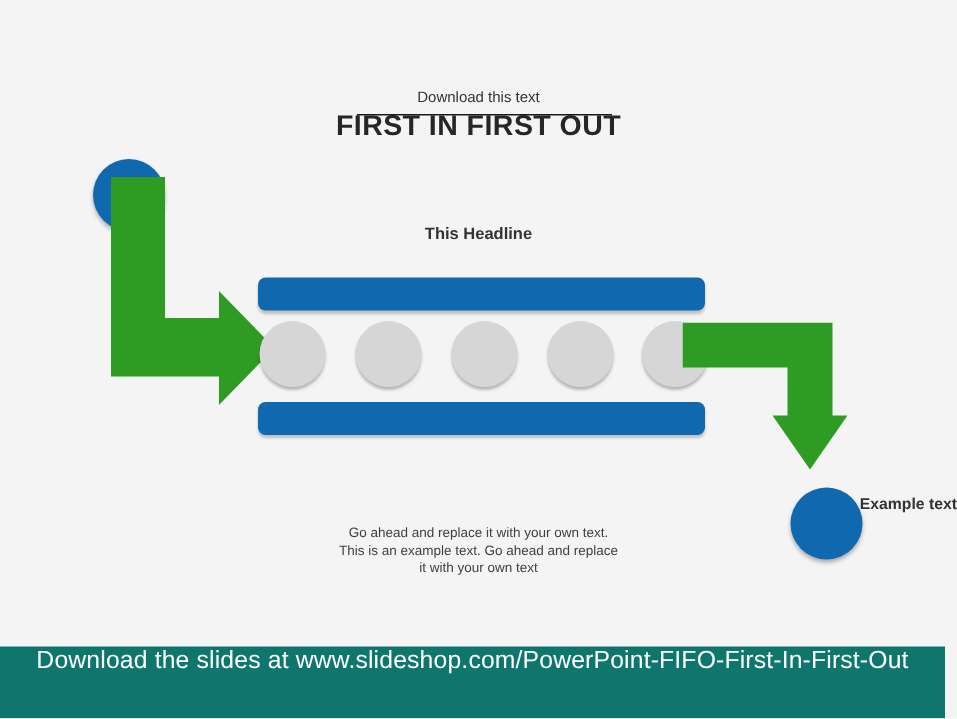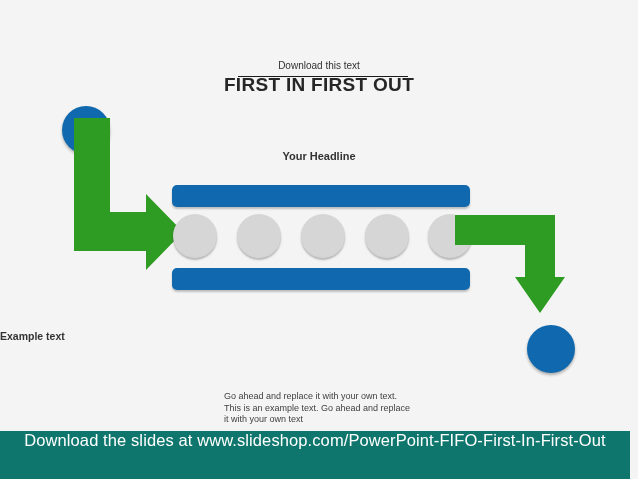--- a/index.html
+++ b/index.html
@@ -105,34 +105,34 @@
   }
   .arrow-in  { left: 60px;  top: 118px; }
   .arrow-out { left: 455px; top: 215px; }
 
   
   .example-title {
     position: absolute;
     left: 0;
     top: 330px;
     width: 638px;
-    text-align: left;
+    text-align: right;
     font-size: 10.5px;
     font-weight: bold;
     color: #333333;
   }
   .example-body {
     position: absolute;
     left: 224px;
     top: 350px;
     width: 190px;
+    text-align: center;
     font-size: 9px;
     line-height: 11.5px;
     color: #3f3f3f;
-    margin-top: 41px;
   }
 
   
   .footer {
     position: absolute;
     left: 0;
     bottom: 0;
     width: 630px;
     height: 48px;
     background: #0f766e;
@@ -150,21 +150,21 @@
 </style>
 </head>
 <body>
 
 <div class="slide">
 
   <div class="title">FIRST IN FIRST OUT</div>
   <div class="subtitle">Download this text</div>
   <div class="title-rule"></div>
 
-  <div class="headline">Your Headline</div>
+  <div class="headline">This Headline</div>
 
   <div class="endpoint-circle endpoint-in"></div>
 
   <svg class="arrow-svg arrow-in" width="125" height="152" viewBox="0 0 125 152">
     <path d="M 14 0
              L 50 0
              L 50 94
              L 86 94
              L 86 76
              L 123 114

